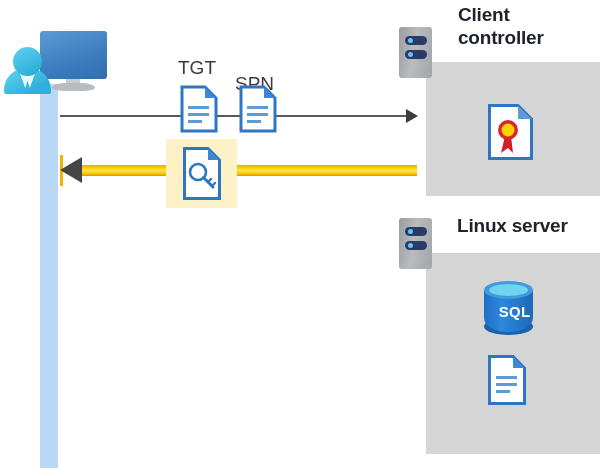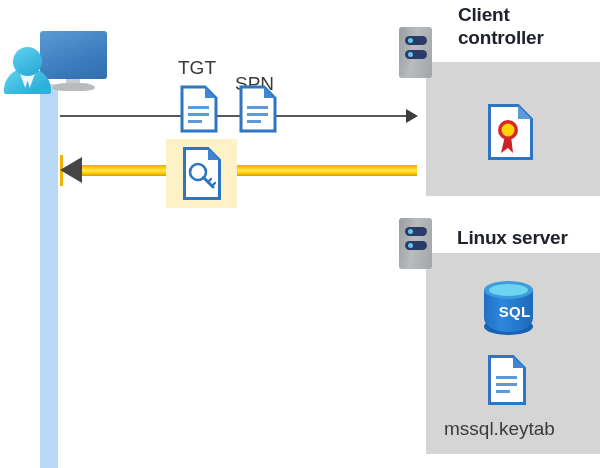--- a/index.html
+++ b/index.html
@@ -284,35 +284,34 @@
   <div class="abs panel" id="lnx-panel"></div>
 
   <div class="abs server-icon" style="left:399px; top:218px;">
     <div class="abs server-body"></div>
     <div class="abs server-bar b1"></div>
     <div class="abs server-bar b2"></div>
     <div class="abs server-dot d1"></div>
     <div class="abs server-dot d2"></div>
   </div>
 
-  <div class="abs title-label" style="left:457px; top:226px;">Linux server</div>
+  <div class="abs title-label" style="left:457px; top:214px;">Linux server</div>
 
   <div class="abs sql-cyl">
     <div class="abs sql-bottom"></div>
     <div class="abs sql-body"></div>
     <div class="abs sql-top-outer"></div>
     <div class="abs sql-top-inner"></div>
     <div class="abs sql-text">SQL</div>
   </div>
 
   <div class="abs" style="left:487px; top:354px; width:40px; height:52px;">
     <svg viewBox="0 0 40 52" style="display:block;width:100%;height:100%;">
       <path d="M2.5 2.5 H26 L37.5 14 V49.5 H2.5 Z" fill="#ffffff" stroke="#2e75c3" stroke-width="3"></path>
       <path d="M26 2.5 L37.5 14 H26 Z" fill="#3f87d4"></path>
       <rect x="9" y="22" width="21" height="3" fill="#5d9bd6"></rect>
       <rect x="9" y="29" width="21" height="3" fill="#5d9bd6"></rect>
       <rect x="9" y="36" width="14" height="3" fill="#5d9bd6"></rect>
     </svg>
   </div>
 
-  <div class="abs file-label" style="left:444px; top:418px;">mssql.keytab</div>
 
 </div>
 
 </body></html>

